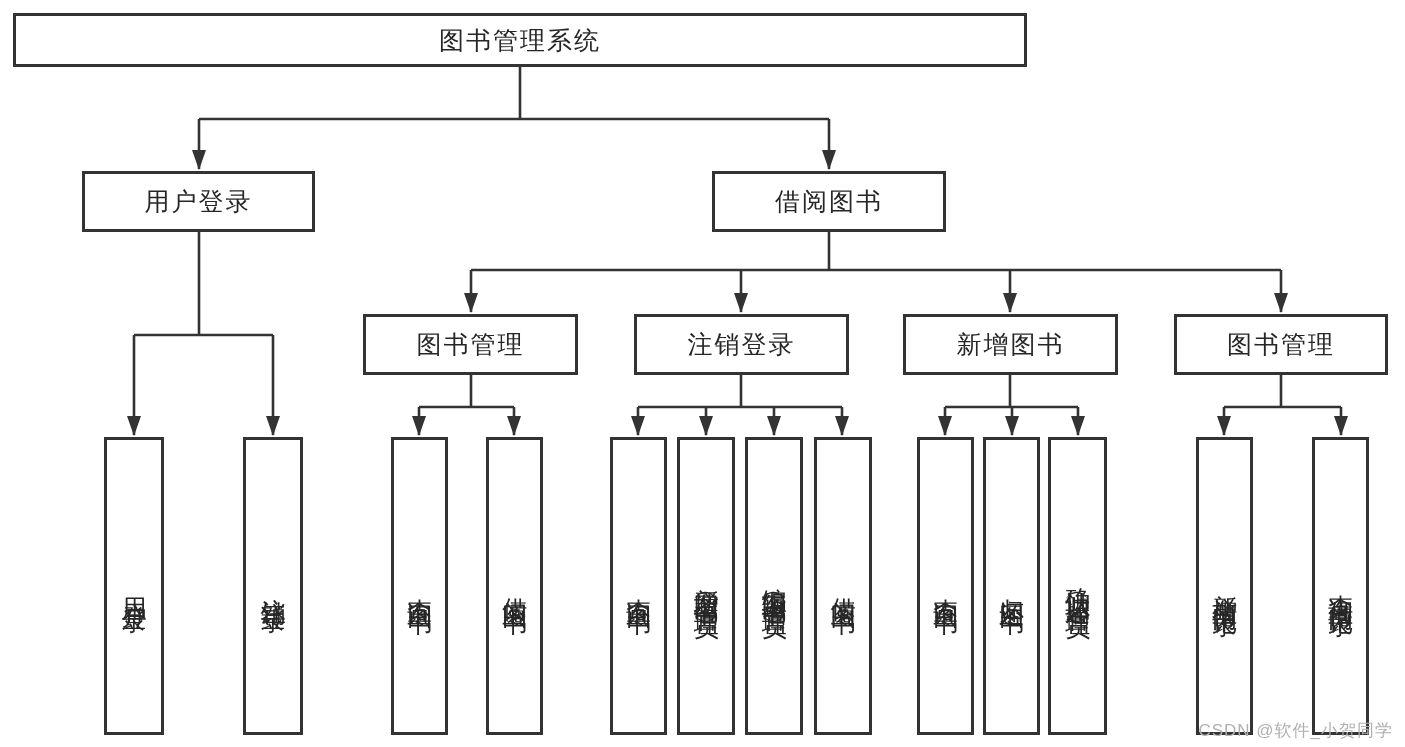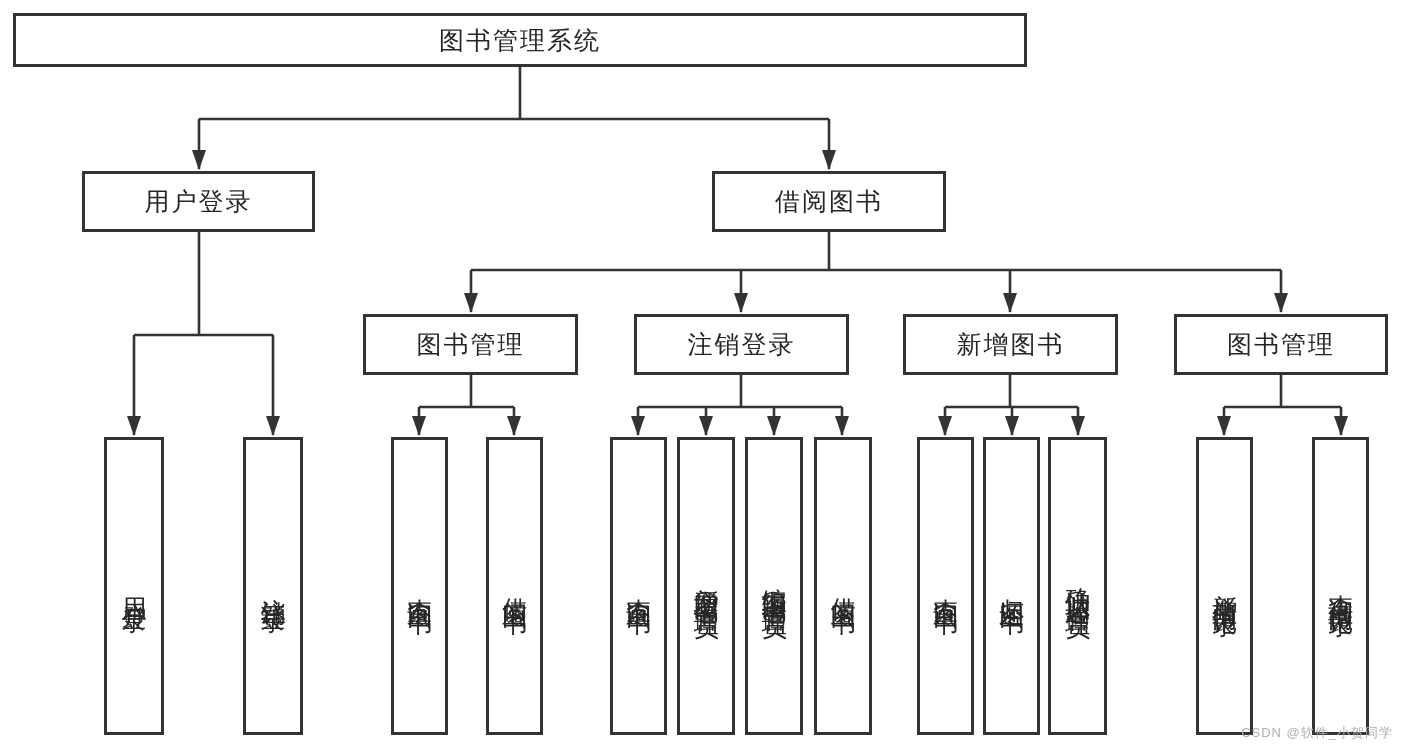--- a/index.html
+++ b/index.html
@@ -43,21 +43,21 @@
   .lf-c2{left:677px;width:58px;}
   .lf-c3{left:745px;width:58px;}
   .lf-c4{left:814px;width:58px;}
   .lf-d1{left:917px;width:57px;}
   .lf-d2{left:983px;width:57px;}
   .lf-d3{left:1048px;width:59px;}
   .lf-e1{left:1196px;width:57px;}
   .lf-e2{left:1312px;width:57px;}
   .watermark{
     position:absolute;right:12px;bottom:5px;
-    font-size:13px;letter-spacing:1px;color:var(--watermark);white-space:nowrap;
+    font-size:17px;letter-spacing:1px;color:var(--watermark);white-space:nowrap;
   }
 </style>
 </head>
 <body>
 
 <div class="canvas">
 
   <svg class="edges" width="1405" height="747" viewBox="0 0 1405 747" aria-hidden="true">
     <defs>
       <marker id="arrow" viewBox="0 0 20 14" markerWidth="20" markerHeight="14" refX="19" refY="7" orient="auto" markerUnits="userSpaceOnUse">

